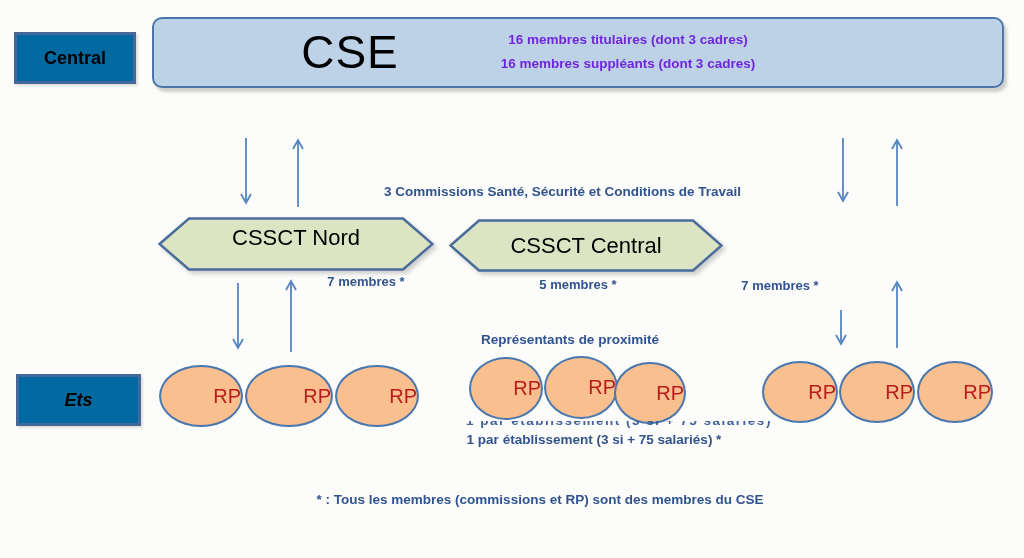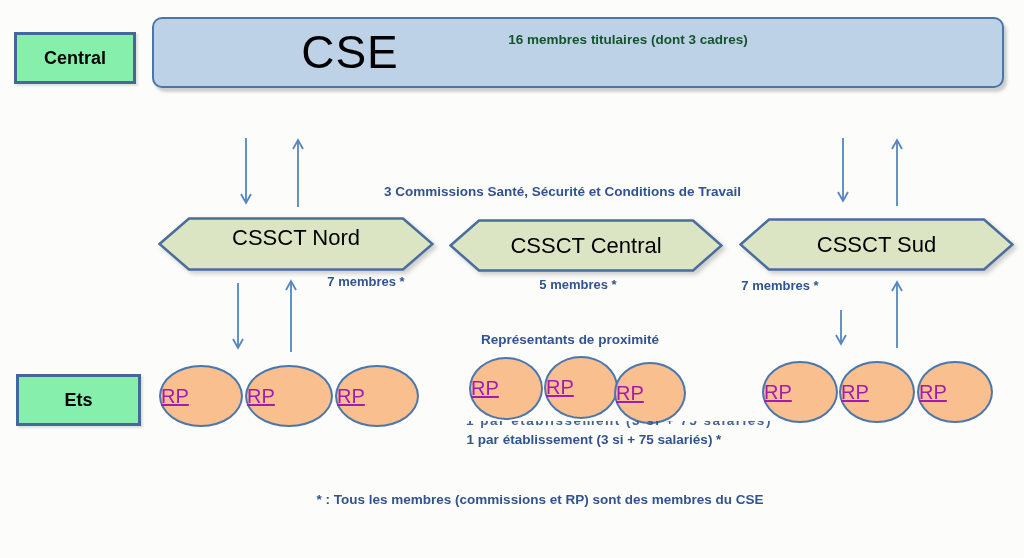--- a/index.html
+++ b/index.html
@@ -5,58 +5,58 @@
   html,body{margin:0;padding:0;background:#e9e9e9;}
   #canvas{
     position:relative;width:1024px;height:558px;margin:0 auto;
     background:#fcfcfa;overflow:hidden;
     font-family:"Liberation Sans",sans-serif;
   }
   .abs{position:absolute;}
 
   
   .row-label{
-    background:#86efac;border:3px solid #45689a;
+    background:#0369a1;border:3px solid #45689a;
     box-shadow:2px 2px 2px rgba(170,170,170,.35);
     display:flex;align-items:center;justify-content:center;
     font-weight:bold;font-size:18px;color:#000;
   }
 
   
   .cse-box{
     left:152px;top:17px;width:852px;height:71px;
     background:#bdd2e6;border:2.5px solid #4a77a8;border-radius:10px;
     box-shadow:3px 4px 3px rgba(150,150,150,.45);
     box-sizing:border-box;
   }
   .cse-title{
     left:250px;top:18px;width:200px;height:68px;
     display:flex;align-items:center;justify-content:center;
     font-size:46px;font-weight:400;letter-spacing:1px;color:#000;
   }
-  .cse-line{width:330px;text-align:center;font-weight:bold;font-size:13.5px;color:#14532d;}
+  .cse-line{width:330px;text-align:center;font-weight:bold;font-size:13.5px;color:#6d28d9;}
 
   
   .hexwrap{filter:drop-shadow(3px 3px 2px rgba(160,160,160,.5));}
   .hex-label{
     display:flex;align-items:center;justify-content:center;
     width:100%;height:100%;position:absolute;left:0;top:0;
     color:#000;
   }
   .hex-label.big{font-size:22px;font-weight:400;}
   .hex-label.small{font-size:16px;font-weight:bold;}
 
   .blue-note{font-weight:bold;color:#31538f;text-align:center;}
 
   
   .rp{
     border:2.5px solid #4a77ad;border-radius:50%;
     background:#f9bf8f;box-sizing:border-box;
-    display:flex;align-items:center;justify-content:flex-start;
-    font-size:20px;color:#a21caf;text-decoration:underline;
+    display:flex;align-items:center;justify-content:flex-end;
+    font-size:20px;color:#b91c1c;
   }
 
   .ghost-line{
     overflow:hidden;height:7px;text-align:center;
   }
   .ghost-line span{
     display:inline-block;transform:translateY(-10px);
     font-weight:bold;font-size:13.5px;color:#31538f;letter-spacing:1.5px;
     white-space:nowrap;opacity:.9;
   }
@@ -64,48 +64,43 @@
   svg.overlay{position:absolute;left:0;top:0;pointer-events:none;}
 </style>
 </head>
 <body>
 
 <div id="canvas">
 
   <div class="abs row-label" style="left:14px;top:32px;width:116px;height:46px;">
     <span>Central</span>
   </div>
-  <div class="abs row-label" style="left:16px;top:374px;width:119px;height:46px;">
+  <div class="abs row-label" style="left:16px;top:374px;width:119px;height:46px;font-style:italic;">
     <span>Ets</span>
   </div>
 
   <div class="abs cse-box"></div>
   <div class="abs cse-title">CSE</div>
   <div class="abs cse-line" style="left:463px;top:32px;">16 membres titulaires (dont 3 cadres)</div>
+  <div class="abs cse-line" style="left:463px;top:56px;">16 membres suppléants (dont 3 cadres)</div>
 
 
   <div class="abs blue-note" style="left:340px;top:184px;width:445px;font-size:13.5px;">3 Commissions Santé, Sécurité et Conditions de Travail</div>
 
   <div class="abs" style="left:158px;top:217px;width:276px;height:42px;">
     <svg class="hexwrap" width="276" height="54" viewBox="0 0 276 54">
       <polygon points="1.5,27 31,1.5 245,1.5 274.5,27 245,52.5 31,52.5" fill="#dbe5c4" stroke="#4a6d9c" stroke-width="2.5"></polygon>
     </svg>
     <div class="hex-label big">CSSCT Nord</div>
   </div>
   <div class="abs" style="left:449px;top:219px;width:274px;height:53px;">
     <svg class="hexwrap" width="274" height="53" viewBox="0 0 274 53">
       <polygon points="1.5,26.5 30,1.5 244,1.5 272.5,26.5 244,51.5 30,51.5" fill="#dbe5c4" stroke="#4a6d9c" stroke-width="2.5"></polygon>
     </svg>
     <div class="hex-label big">CSSCT Central</div>
-  </div>
-  <div class="abs" style="left:739px;top:218px;width:275px;height:53px;">
-    <svg class="hexwrap" width="275" height="53" viewBox="0 0 275 53">
-      <polygon points="1.5,26.5 30,1.5 245,1.5 273.5,26.5 245,51.5 30,51.5" fill="#dbe5c4" stroke="#4a6d9c" stroke-width="2.5"></polygon>
-    </svg>
-    <div class="hex-label big">CSSCT Sud</div>
   </div>
 
   <div class="abs blue-note" style="left:306px;top:274px;width:120px;font-size:13px;">7 membres *</div>
   <div class="abs blue-note" style="left:518px;top:277px;width:120px;font-size:13px;">5 membres *</div>
   <div class="abs blue-note" style="left:720px;top:278px;width:120px;font-size:13px;">7 membres *</div>
 
   <div class="abs blue-note" style="left:420px;top:332px;width:300px;font-size:13.5px;">Représentants de proximité</div>
 
   <div class="abs rp" style="left:159px;top:365px;width:84px;height:62px;">
       <span>RP</span>

